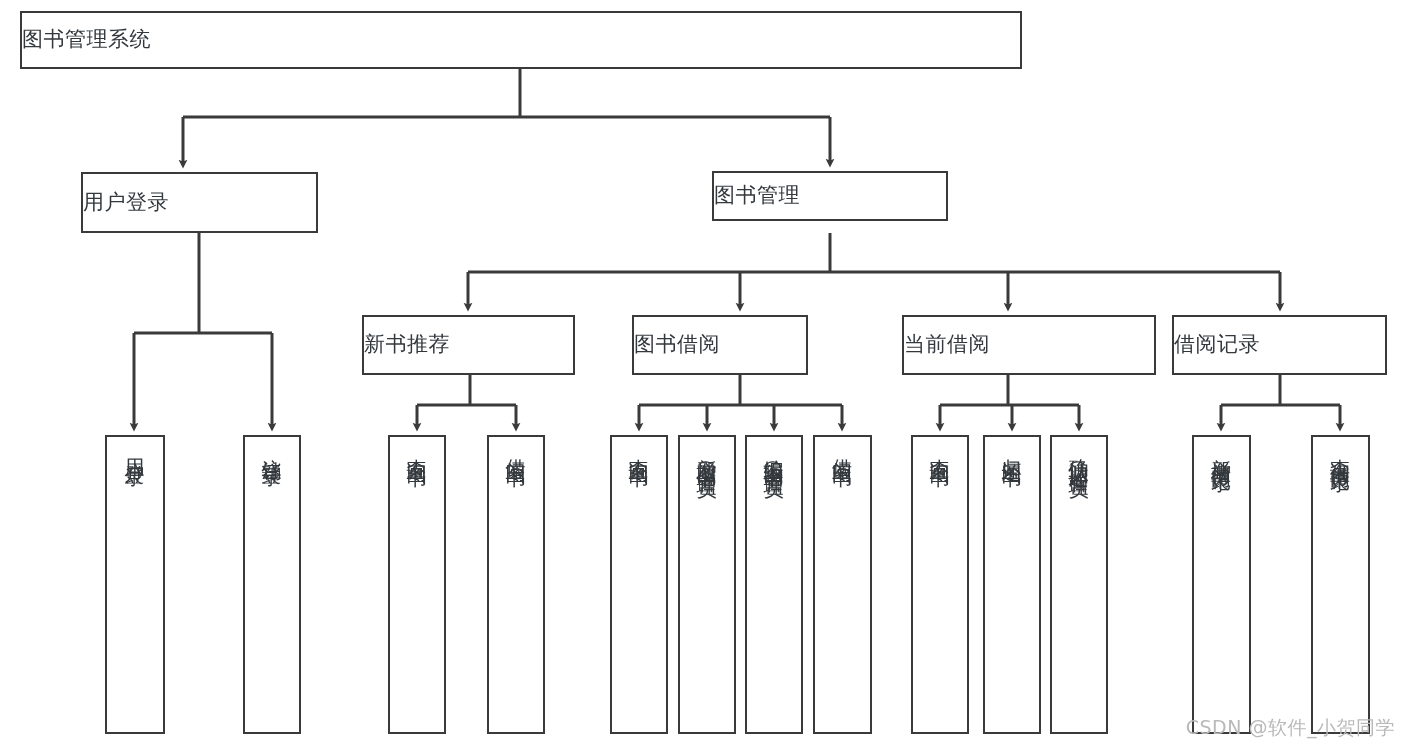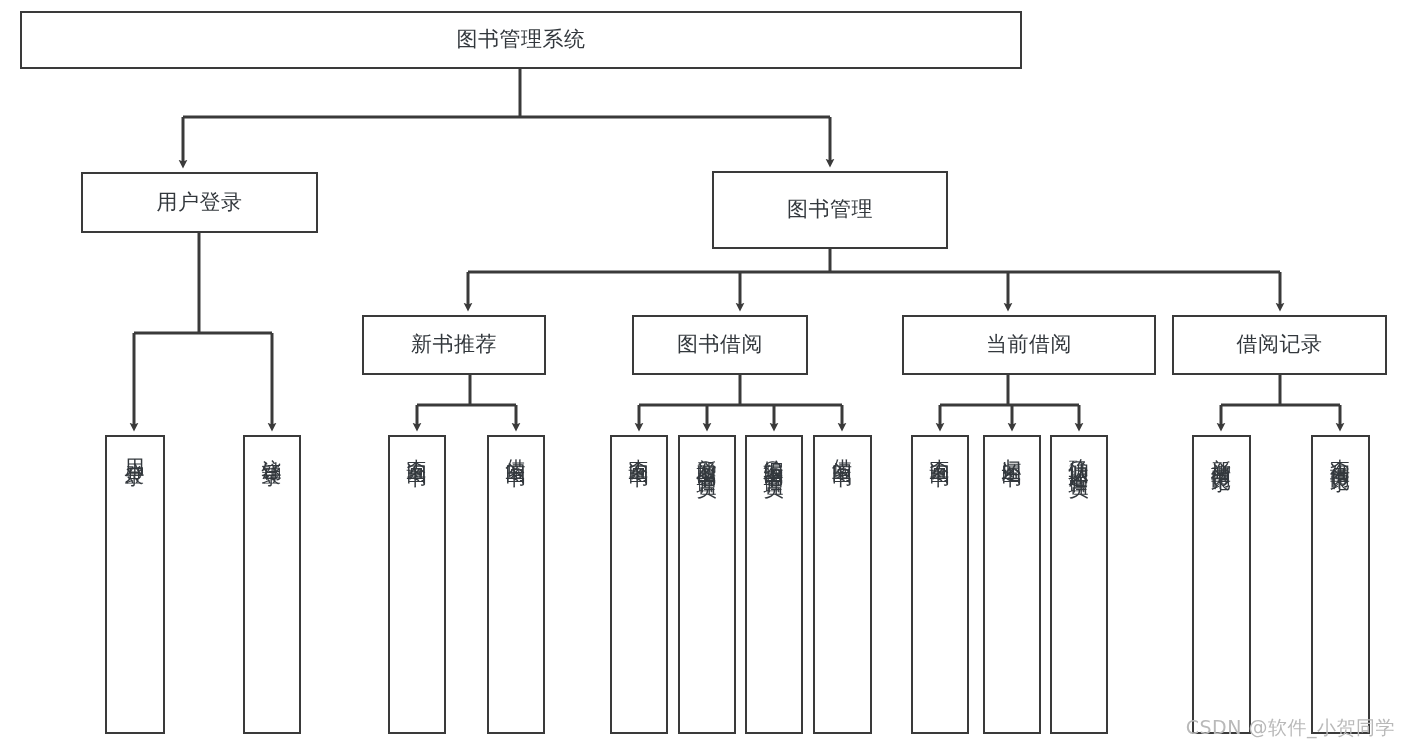--- a/index.html
+++ b/index.html
@@ -26,21 +26,20 @@
     width: 1405px;
     height: 747px;
   }
   .node {
     position: absolute;
     box-sizing: border-box;
     background: #ffffff;
     border: 2.5px solid #3a3a3a;
     display: flex;
     align-items: center;
-    justify-content: center;
     color: #33383d;
     z-index: 2;
   }
   .node-label {
     font-size: 21px;
     line-height: 1.12;
     letter-spacing: 0.5px;
     white-space: nowrap;
     color: #33383d;
   }
@@ -125,25 +124,25 @@
     </g>
   </svg>
 
   <div class="node" style="left:20px;top:11px;width:1002px;height:58px;">
     <span class="node-label">图书管理系统</span>
   </div>
 
   <div class="node" style="left:81px;top:172px;width:237px;height:61px;">
     <span class="node-label">用户登录</span>
   </div>
-  <div class="node" style="left:712px;top:171px;width:236px;height:78px;">
+  <div class="node" style="left:712px;top:171px;width:236px;height:50px;">
     <span class="node-label">图书管理</span>
   </div>
 
-  <div class="node" style="left:362px;top:315px;width:184px;height:60px;">
+  <div class="node" style="left:362px;top:315px;width:213px;height:60px;">
     <span class="node-label">新书推荐</span>
   </div>
   <div class="node" style="left:632px;top:315px;width:176px;height:60px;">
     <span class="node-label">图书借阅</span>
   </div>
   <div class="node" style="left:902px;top:315px;width:254px;height:60px;">
     <span class="node-label">当前借阅</span>
   </div>
   <div class="node" style="left:1172px;top:315px;width:215px;height:60px;">
     <span class="node-label">借阅记录</span>

